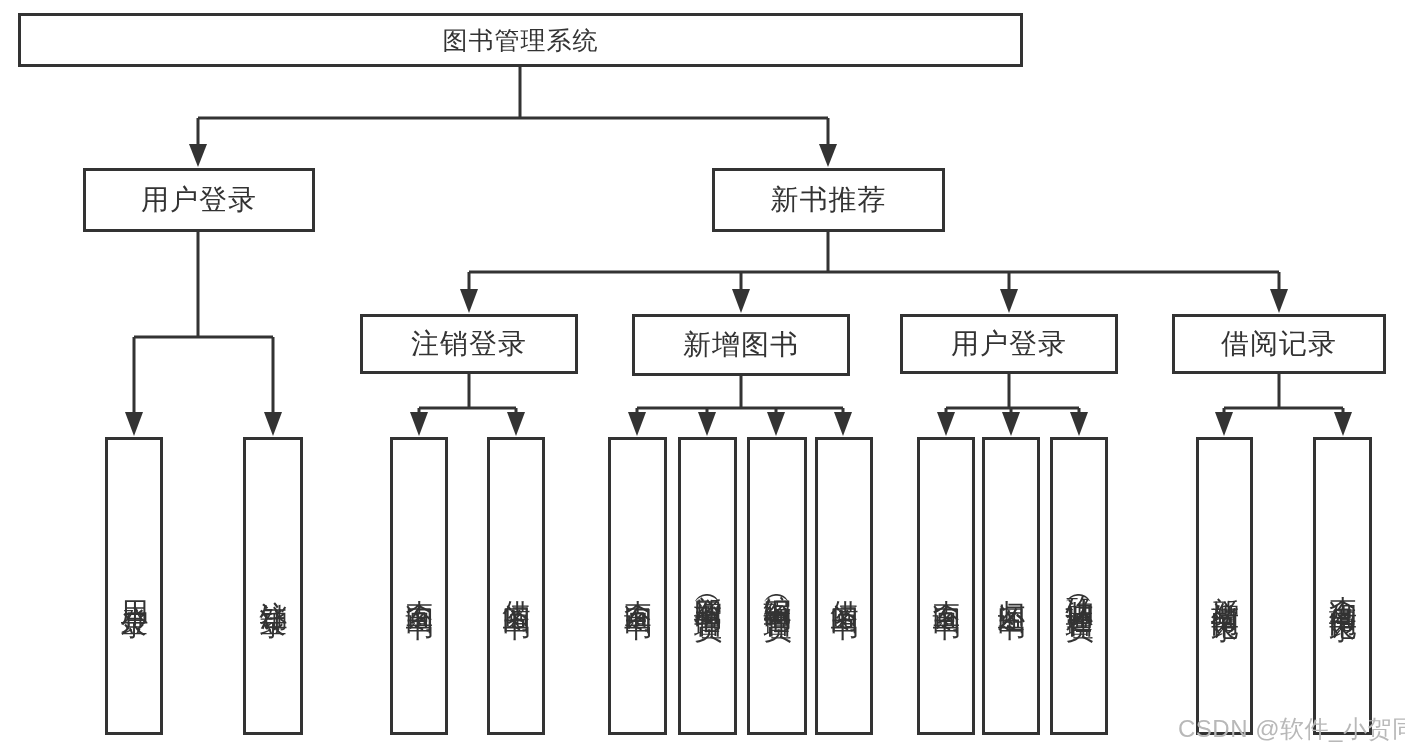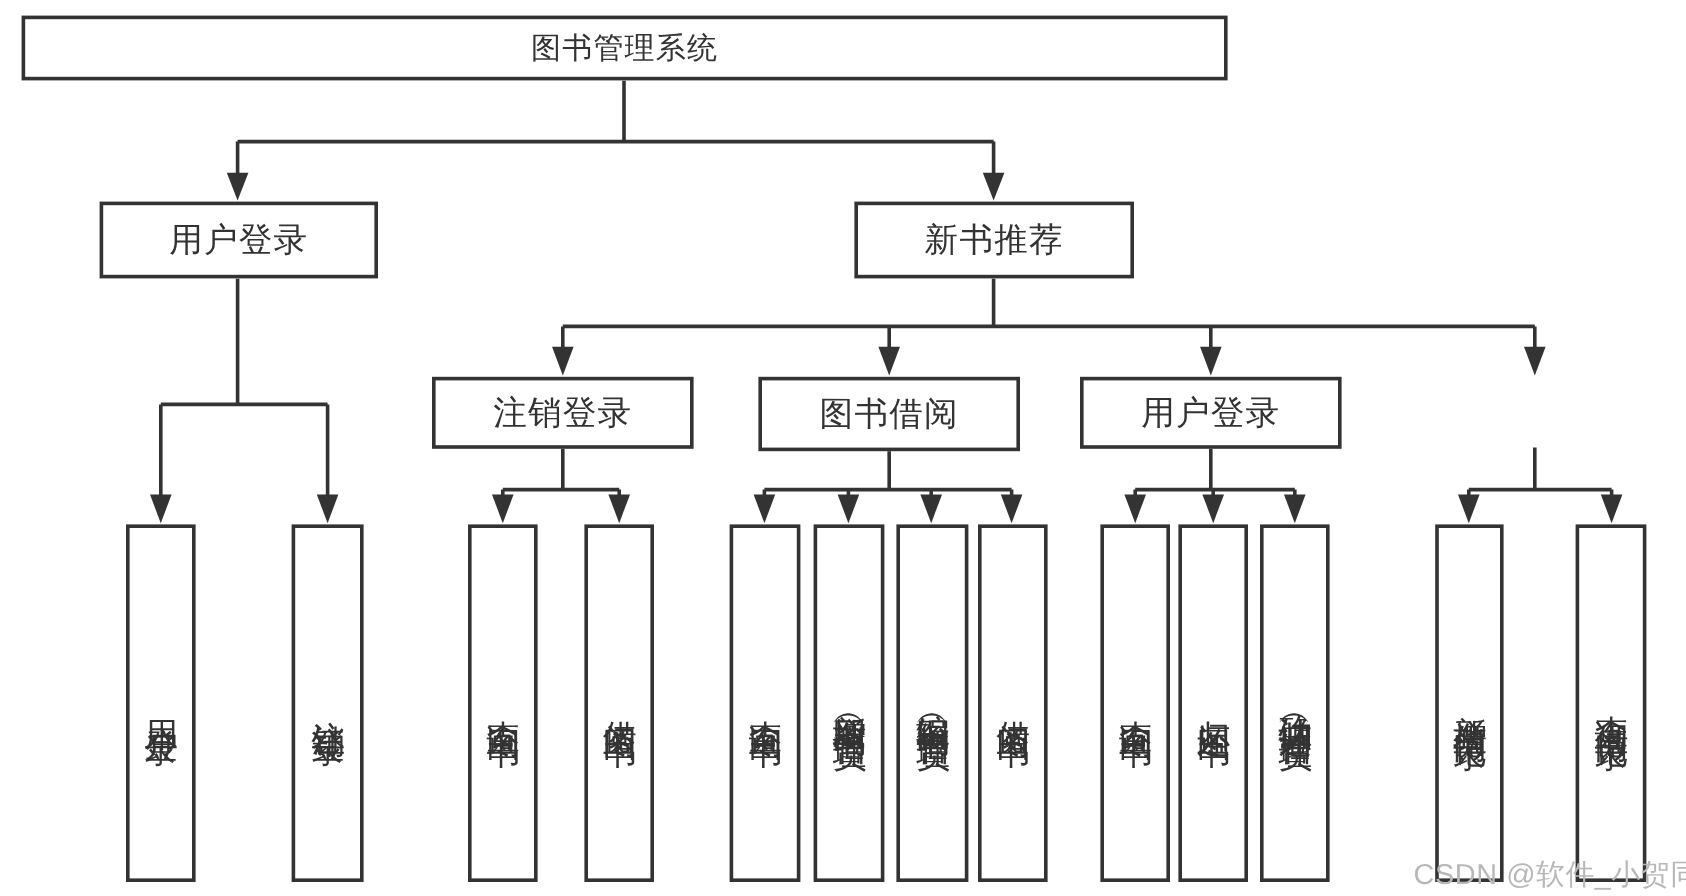--- a/index.html
+++ b/index.html
@@ -75,22 +75,23 @@
       <polygon points="1334,412 1352,412 1343,436"></polygon>
     </g>
   </svg>
 
   <div class="box h" style="left:18px;top:13px;width:1005px;height:54px">图书管理系统</div>
 
   <div class="box h2" style="left:83px;top:168px;width:232px;height:64px">用户登录</div>
   <div class="box h2" style="left:712px;top:168px;width:233px;height:64px">新书推荐</div>
 
   <div class="box h2" style="left:360px;top:314px;width:218px;height:60px">注销登录</div>
-  <div class="box h2" style="left:632px;top:314px;width:218px;height:62px">图书借阅</div>
+  <div class="box h2" style="left:632px;top:314px;width:218px;height:62px">新增图书</div>
   <div class="box h2" style="left:900px;top:314px;width:218px;height:60px">用户登录</div>
+  <div class="box h2" style="left:1172px;top:314px;width:214px;height:60px">借阅记录</div>
 
   <div class="box v" style="left:105px;top:437px;width:58px;height:298px">用户登录</div>
   <div class="box v" style="left:243px;top:437px;width:60px;height:298px">注销登录</div>
 
   <div class="box v" style="left:390px;top:437px;width:58px;height:298px">查询图书</div>
   <div class="box v" style="left:487px;top:437px;width:58px;height:298px">借阅图书</div>
 
   <div class="box v" style="left:608px;top:437px;width:59px;height:298px">查询图书</div>
   <div class="box v tight" style="left:678px;top:437px;width:59px;height:298px">新增图书（管理员）</div>
   <div class="box v tight" style="left:747px;top:437px;width:60px;height:298px">编辑图书（管理员）</div>

